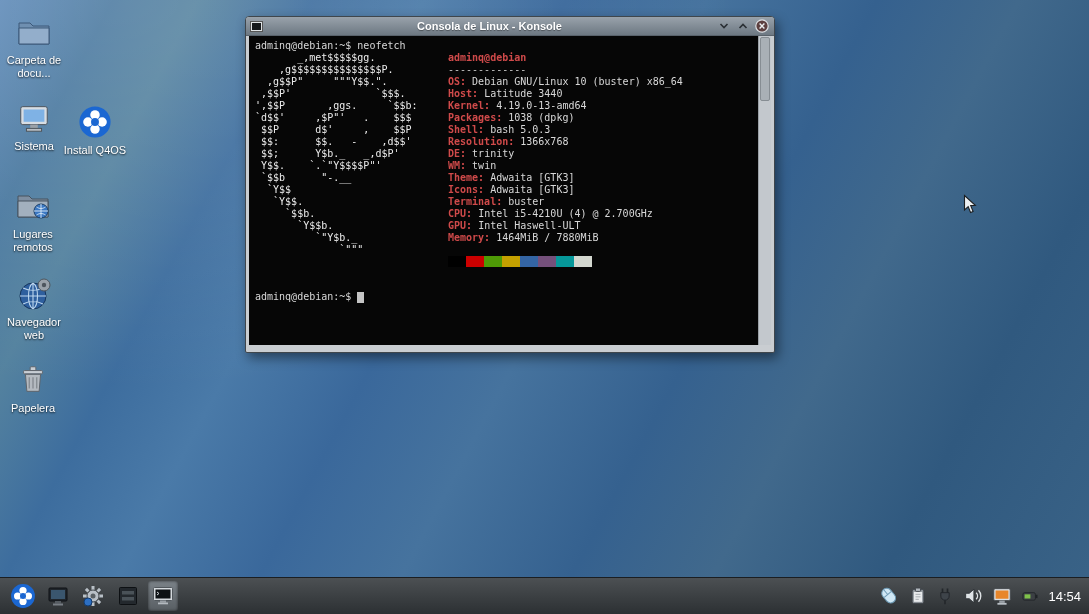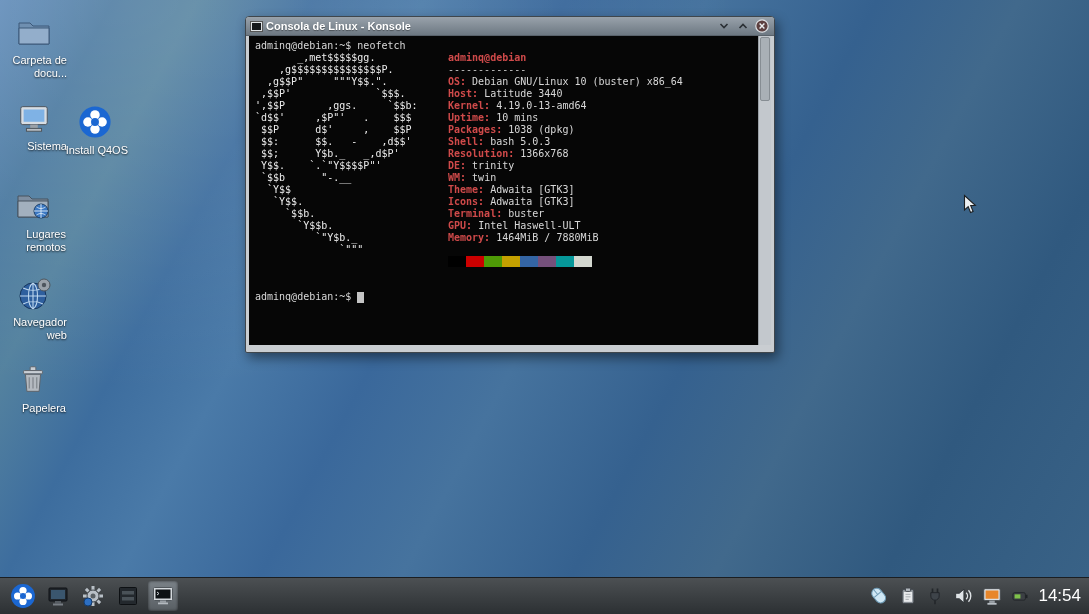--- a/index.html
+++ b/index.html
@@ -5,29 +5,29 @@
   *{box-sizing:border-box;margin:0;padding:0}
   html,body{width:1089px;height:614px;overflow:hidden}
   body{position:relative;font-family:"Liberation Sans",sans-serif;background:#3d6ba3}
   .wallpaper{position:absolute;inset:0;
     background:
       radial-gradient(ellipse at 12% 0%, rgba(255,255,255,.14), rgba(255,255,255,0) 45%),
       linear-gradient(118deg,
         #5e8ab8 0%, #49789f 8%, #54829f 14%, #3d6d9e 22%, #4a7aa8 30%,
         #3a689b 40%, #46739e 50%, #35618f 62%, #41698c 72%, #30597f 84%, #3a6387 100%);}
   
-  .dicon{position:absolute;width:66px;text-align:right;cursor:pointer}
+  .dicon{position:absolute;width:66px;text-align:center;cursor:pointer}
   .dicon .ic{height:38px;display:flex;align-items:center;justify-content:center;margin-bottom:3px}
   .dlabel{font-size:11px;line-height:13px;color:#fff;text-shadow:0 1px 2px rgba(0,0,0,.8)}
   
   .window{position:absolute;left:245px;top:16px;width:530px;height:337px;background:#c9cdd1;
     border:1px solid #3f464c;border-radius:4px 4px 2px 2px;box-shadow:3px 5px 12px rgba(0,0,0,.45)}
   .titlebar{height:19px;display:flex;align-items:center;padding:0 4px;gap:3px;
     background:linear-gradient(#99a2ab,#6d7882);border-radius:3px 3px 0 0;border-bottom:1px solid #59626b;cursor:default}
-  .title{flex:1;font-size:11px;font-weight:bold;color:var(--titlebar-text);text-shadow:0 1px 1px rgba(0,0,0,.4);
+  .title{flex:1;text-align:center;font-size:11px;font-weight:bold;color:var(--titlebar-text);text-shadow:0 1px 1px rgba(0,0,0,.4);
     white-space:nowrap;overflow:hidden}
   .wbtn{width:16px;height:16px;display:flex;align-items:center;justify-content:center;cursor:pointer;flex:0 0 auto}
   .wbody{display:flex;height:309px;padding:0 3px}
   .term{flex:1;background:#060606;padding:4px 0 16px 6px;overflow:hidden;cursor:text;
     font-family:"DejaVu Sans Mono",monospace;font-size:10px;line-height:12px;color:var(--terminal-text)}
   .scrollbar{width:13px;background:#c3c8cd;border-left:1px solid #9aa0a6;position:relative;cursor:pointer}
   .sb-thumb{position:absolute;left:1px;top:1px;width:10px;height:64px;background:#a9b0b6;border:1px solid #868d93;border-radius:2px}
   pre{font:inherit;white-space:pre}
   .nf-row{display:flex}
   .nf-art{width:193px;color:#ececec}
@@ -41,21 +41,21 @@
   .prompt-line{display:flex;align-items:center}
   .cursor{display:inline-block;width:7px;height:11px;background:#c4c4c4;margin-left:6px}
   
   .taskbar{position:absolute;left:0;bottom:0;width:100%;height:37px;
     background:linear-gradient(#4c5053,#2c3033);display:flex;align-items:center;justify-content:space-between;
     padding:0 8px;border-top:1px solid #1b1e21}
   .tb-left{display:flex;align-items:center;gap:5px}
   .tbtn{width:30px;height:30px;display:flex;align-items:center;justify-content:center;cursor:pointer;border-radius:3px}
   .tbtn.active{background:linear-gradient(#7b8288,#585e63);box-shadow:inset 0 0 3px rgba(0,0,0,.6)}
   .tb-right{display:flex;align-items:center;gap:7px}
-  .clock{color:#fff;font-size:17px;margin-left:1px;cursor:pointer}
+  .clock{color:#fff;font-size:13px;margin-left:1px;cursor:pointer}
   .mouse-cursor{position:absolute;left:963px;top:194px;pointer-events:none;z-index:50}
 </style>
 </head>
 <body>
 
 <div class="wallpaper"></div>
 
 <div class="dicon" style="left:1px;top:13px">
   <div class="ic">
     <svg width="34" height="30" viewBox="0 0 34 30">
@@ -174,29 +174,29 @@
      `$$b.
        `Y$$b.
           `"Y$b._
               `"""</pre>
         <div class="nf-info">
           <div class="nf-title">adminq@debian</div>
           <div class="nf-sep">-------------</div>
           <div class="nf-line"><span class="nf-label">OS:</span> <span class="v">Debian GNU/Linux 10 (buster) x86_64</span></div>
           <div class="nf-line"><span class="nf-label">Host:</span> <span class="v">Latitude 3440</span></div>
           <div class="nf-line"><span class="nf-label">Kernel:</span> <span class="v">4.19.0-13-amd64</span></div>
-          <div class="nf-line"><span class="nf-label">Uptime:</span> <span class="v">10 mins</span></div>
           <div class="nf-line"><span class="nf-label">Packages:</span> <span class="v">1038 (dpkg)</span></div>
           <div class="nf-line"><span class="nf-label">Shell:</span> <span class="v">bash 5.0.3</span></div>
           <div class="nf-line"><span class="nf-label">Resolution:</span> <span class="v">1366x768</span></div>
           <div class="nf-line"><span class="nf-label">DE:</span> <span class="v">trinity</span></div>
           <div class="nf-line"><span class="nf-label">WM:</span> <span class="v">twin</span></div>
           <div class="nf-line"><span class="nf-label">Theme:</span> <span class="v">Adwaita [GTK3]</span></div>
           <div class="nf-line"><span class="nf-label">Icons:</span> <span class="v">Adwaita [GTK3]</span></div>
           <div class="nf-line"><span class="nf-label">Terminal:</span> <span class="v">buster</span></div>
+          <div class="nf-line"><span class="nf-label">CPU:</span> <span class="v">Intel i5-4210U (4) @ 2.700GHz</span></div>
           <div class="nf-line"><span class="nf-label">GPU:</span> <span class="v">Intel Haswell-ULT</span></div>
           <div class="nf-line"><span class="nf-label">Memory:</span> <span class="v">1464MiB / 7880MiB</span></div>
           <div class="nf-palette">
             <span class="pal" style="background: rgb(0, 0, 0);"></span>
               <span class="pal" style="background: rgb(204, 0, 0);"></span>
               <span class="pal" style="background: rgb(78, 154, 6);"></span>
               <span class="pal" style="background: rgb(196, 160, 0);"></span>
               <span class="pal" style="background: rgb(52, 101, 164);"></span>
               <span class="pal" style="background: rgb(117, 80, 123);"></span>
               <span class="pal" style="background: rgb(6, 152, 154);"></span>

